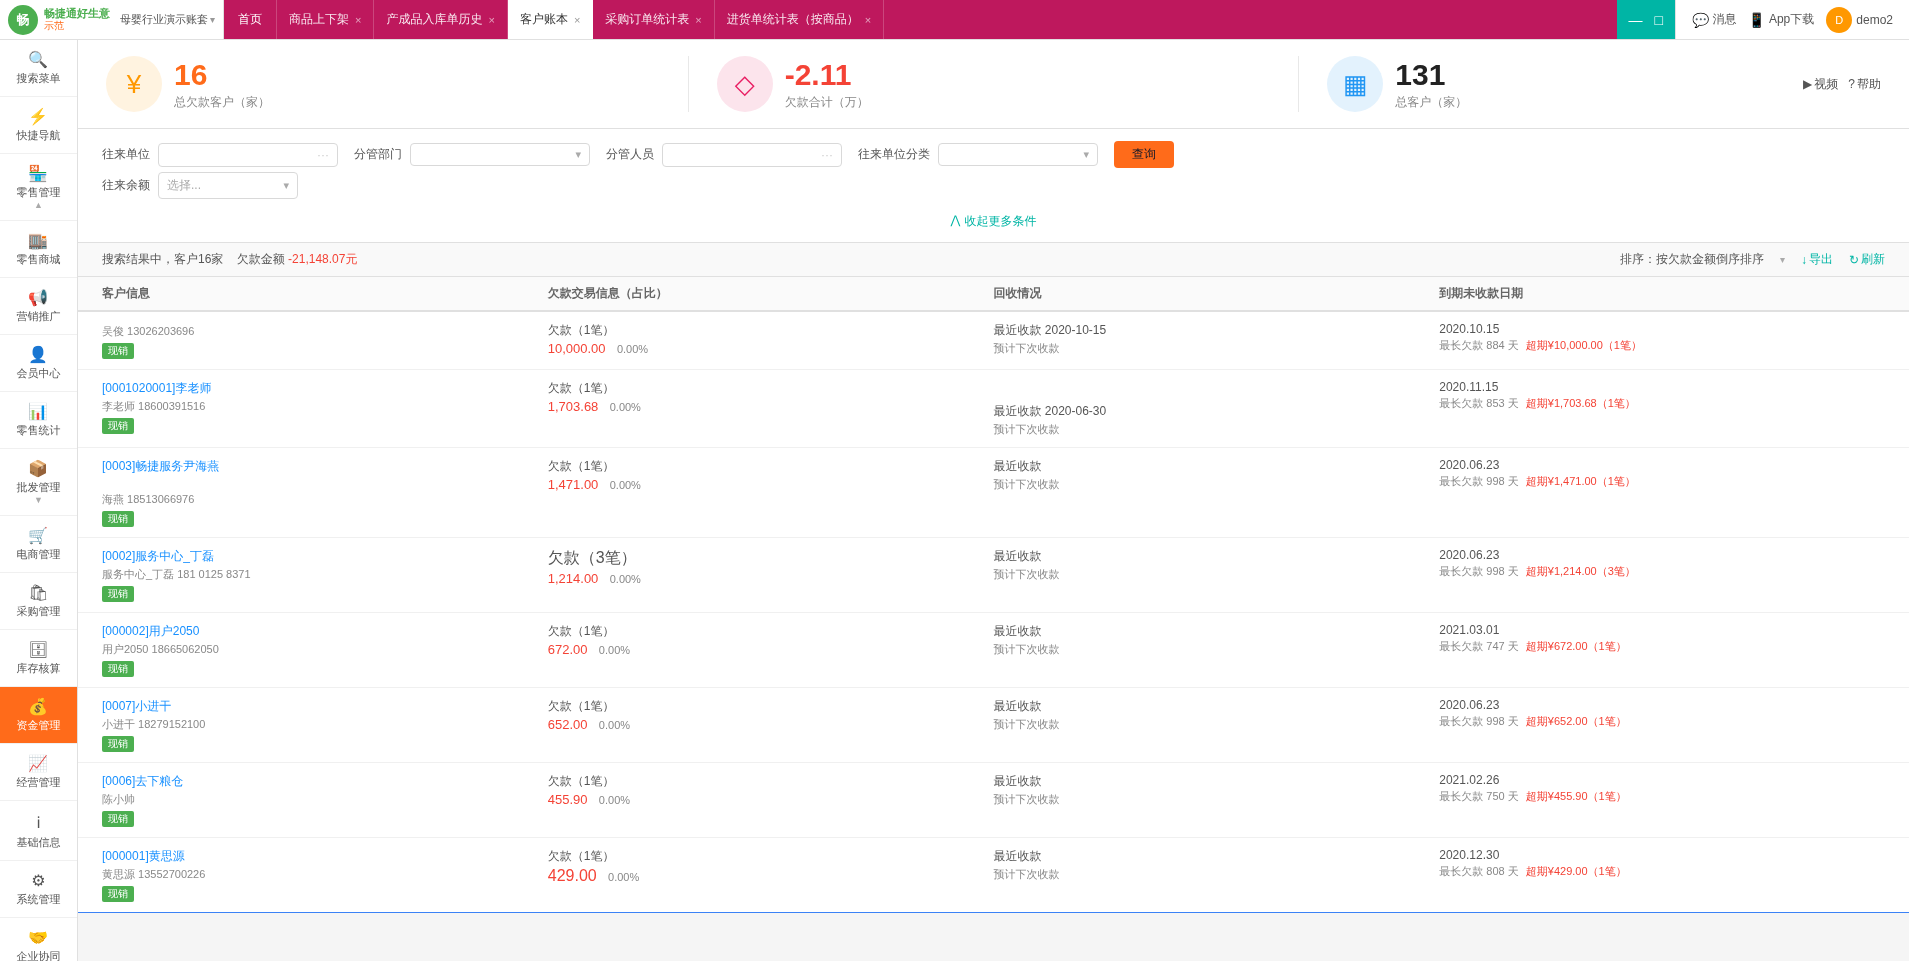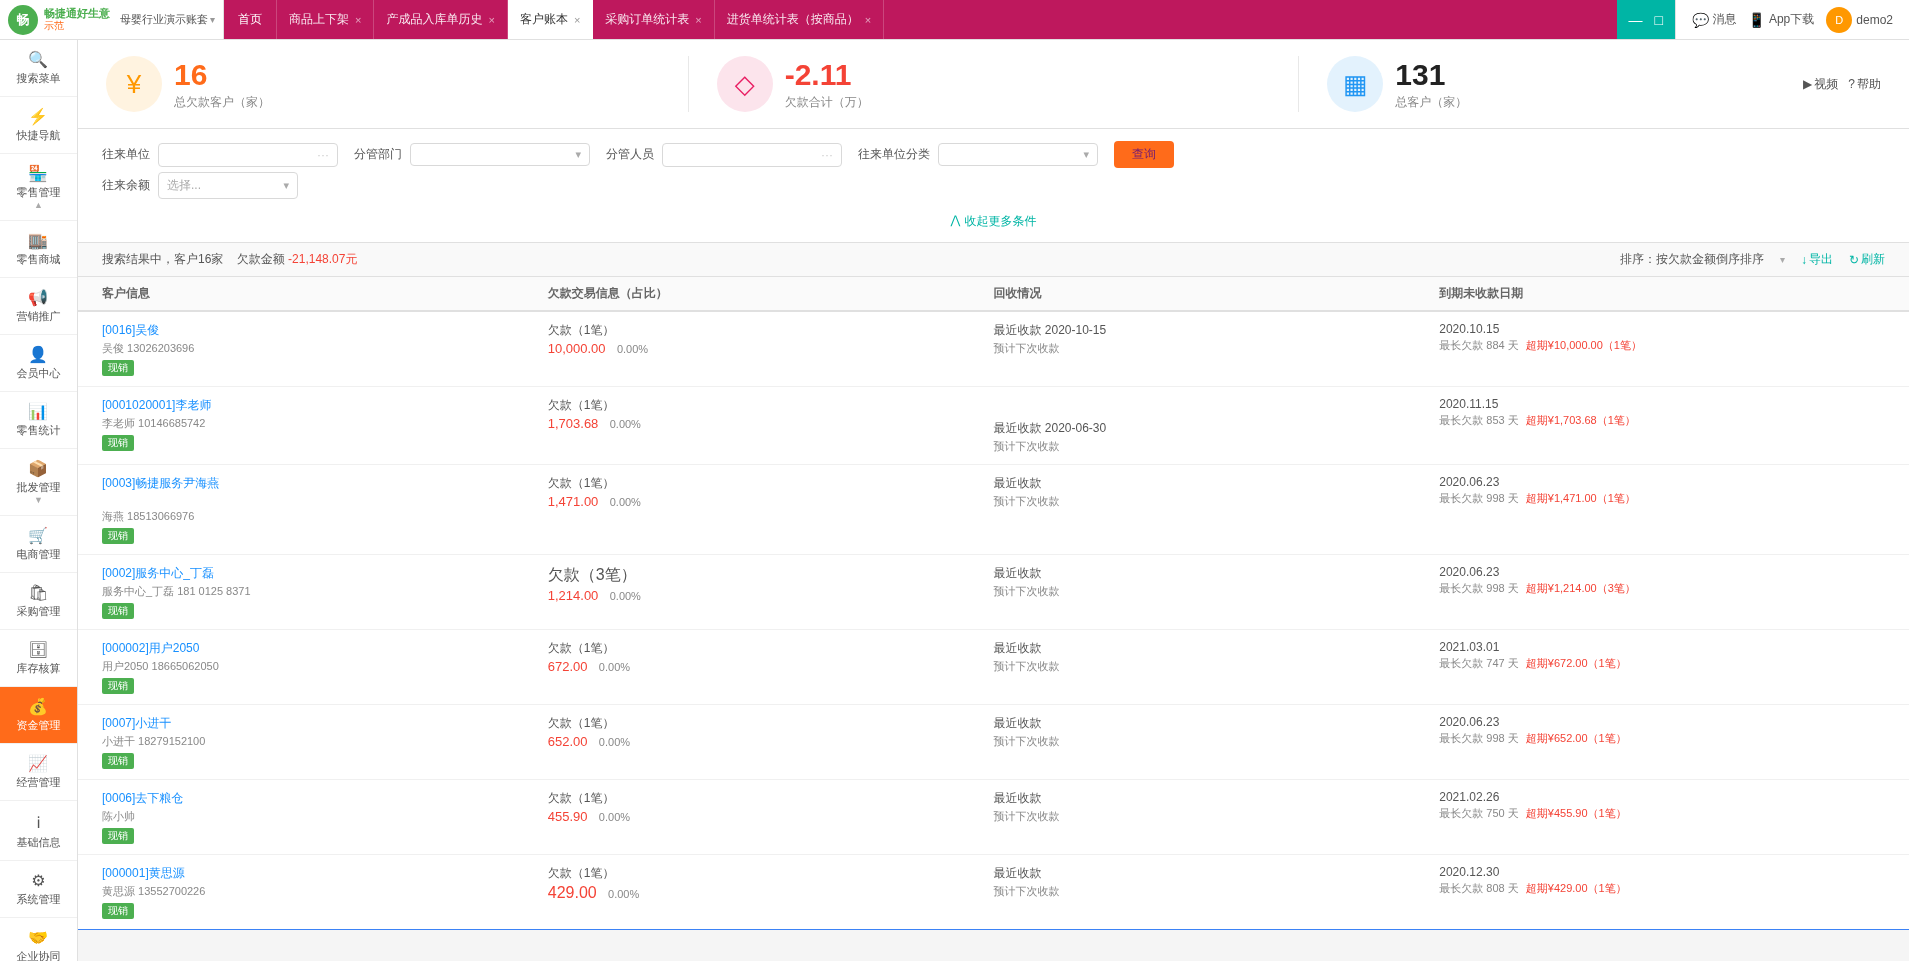--- a/index.html
+++ b/index.html
@@ -206,21 +206,21 @@
               <span style="color:#ccc;">···</span>
             </div>
           </div>
           <div style="display:flex; align-items:center; gap:8px;">
             <span style="font-size:12px; color:#555; white-space:nowrap;">往来单位分类</span>
             <div style="display:flex; align-items:center; border:1px solid #d9d9d9; border-radius:4px; padding:4px 8px; min-width:160px; font-size:12px; background:#fff; cursor:pointer;">
               <span style="flex:1; color:#ccc;"></span>
               <span style="color:#aaa; font-size:11px;">▾</span>
             </div>
           </div>
-          <button style="background:#ff6b1a; color:#701a75; border:none; padding:5px 18px; border-radius:4px; cursor:pointer; font-size:12px; white-space:nowrap;">查询</button>
+          <button style="background:#ff6b1a; color:#0f172a; border:none; padding:5px 18px; border-radius:4px; cursor:pointer; font-size:12px; white-space:nowrap;">查询</button>
         </div>
 
         <div style="display:flex; align-items:center; gap:16px; margin-bottom:10px;">
           <div style="display:flex; align-items:center; gap:8px;">
             <span style="font-size:12px; color:#555; white-space:nowrap;">往来余额</span>
             <div style="display:flex; align-items:center; border:1px solid #d9d9d9; border-radius:4px; padding:4px 8px; min-width:140px; font-size:12px; background:#fff; cursor:pointer;">
               <span style="flex:1; color:#aaa;">选择...</span>
               <span style="color:#aaa; font-size:11px;">▾</span>
             </div>
           </div>
@@ -257,21 +257,20 @@
 
         <div style="display:grid; grid-template-columns:3fr 3fr 3fr 3fr; background:#fafafa; border-bottom:2px solid #e0e0e0; padding:8px 24px; font-size:12px; color:#666; font-weight:600;">
           <span>客户信息</span>
           <span>欠款交易信息（占比）</span>
           <span>回收情况</span>
           <span>到期未收款日期</span>
         </div>
 
         <div style="display:grid; grid-template-columns:3fr 3fr 3fr 3fr; padding:10px 24px; border-bottom:1px solid #f0f0f0; align-items:start;">
           <div>
-            <div style="color:#1890ff; font-size:12px; cursor:pointer; font-weight:500;">[0016]吴俊</div>
             <div style="color:#888; font-size:11px; margin-top:2px;">吴俊  13026203696</div>
             <div style="display:inline-block; background:#4CAF50; color:#fff; font-size:10px; padding:1px 6px; border-radius:2px; margin-top:4px;">现销</div>
           </div>
           <div>
             <div style="color:#555; font-size:12px;">欠款（1笔）</div>
             <div style="margin-top:2px;">
               <span style="color:#f44336; font-size:13px; font-weight:500;">10,000.00</span>
               <span style="color:#888; font-size:11px; margin-left:8px;">0.00%</span>
             </div>
           </div>
@@ -284,21 +283,21 @@
             <div style="font-size:11px; color:#888; margin-top:2px;">
               <span>最长欠款 884 天</span>
               <span style="color:#f44336; cursor:pointer; margin-left:4px;">超期¥10,000.00（1笔）</span>
             </div>
           </div>
         </div>
 
         <div style="display:grid; grid-template-columns:3fr 3fr 3fr 3fr; padding:10px 24px; border-bottom:1px solid #f0f0f0; align-items:start;">
           <div>
             <div style="color:#1890ff; font-size:12px; cursor:pointer; font-weight:500;">[0001020001]李老师</div>
-            <div style="color:#888; font-size:11px; margin-top:2px;">李老师  10146685742</div>
+            <div style="color:#888; font-size:11px; margin-top:2px;">李老师  18600391516</div>
             <div style="display:inline-block; background:#4CAF50; color:#fff; font-size:10px; padding:1px 6px; border-radius:2px; margin-top:4px;">现销</div>
           </div>
           <div>
             <div style="color:#555; font-size:12px;">欠款（1笔）</div>
             <div style="margin-top:2px;">
               <span style="color:#f44336; font-size:13px; font-weight:500;">1,703.68</span>
               <span style="color:#888; font-size:11px; margin-left:8px;">0.00%</span>
             </div>
           </div>
           <div>

